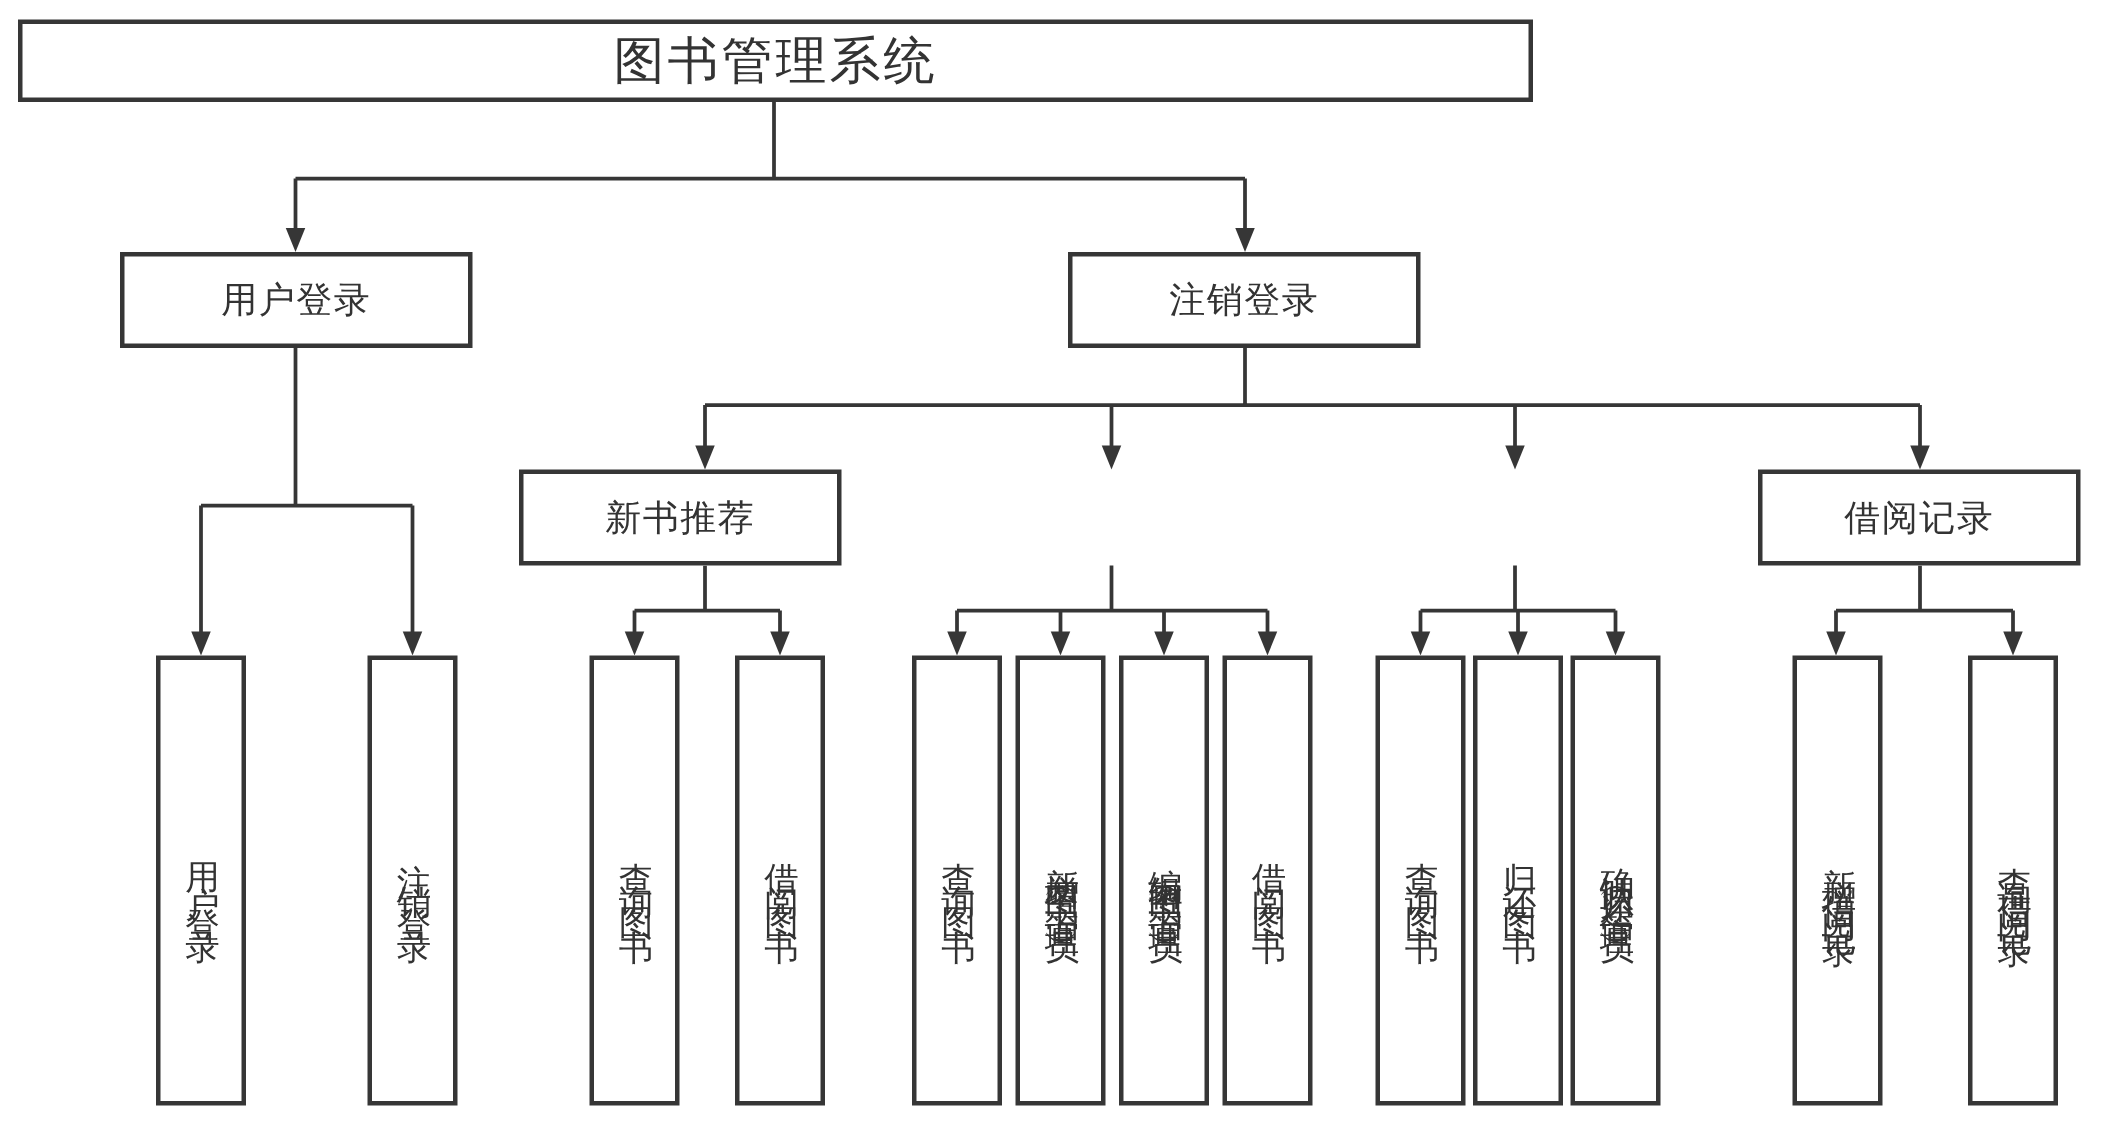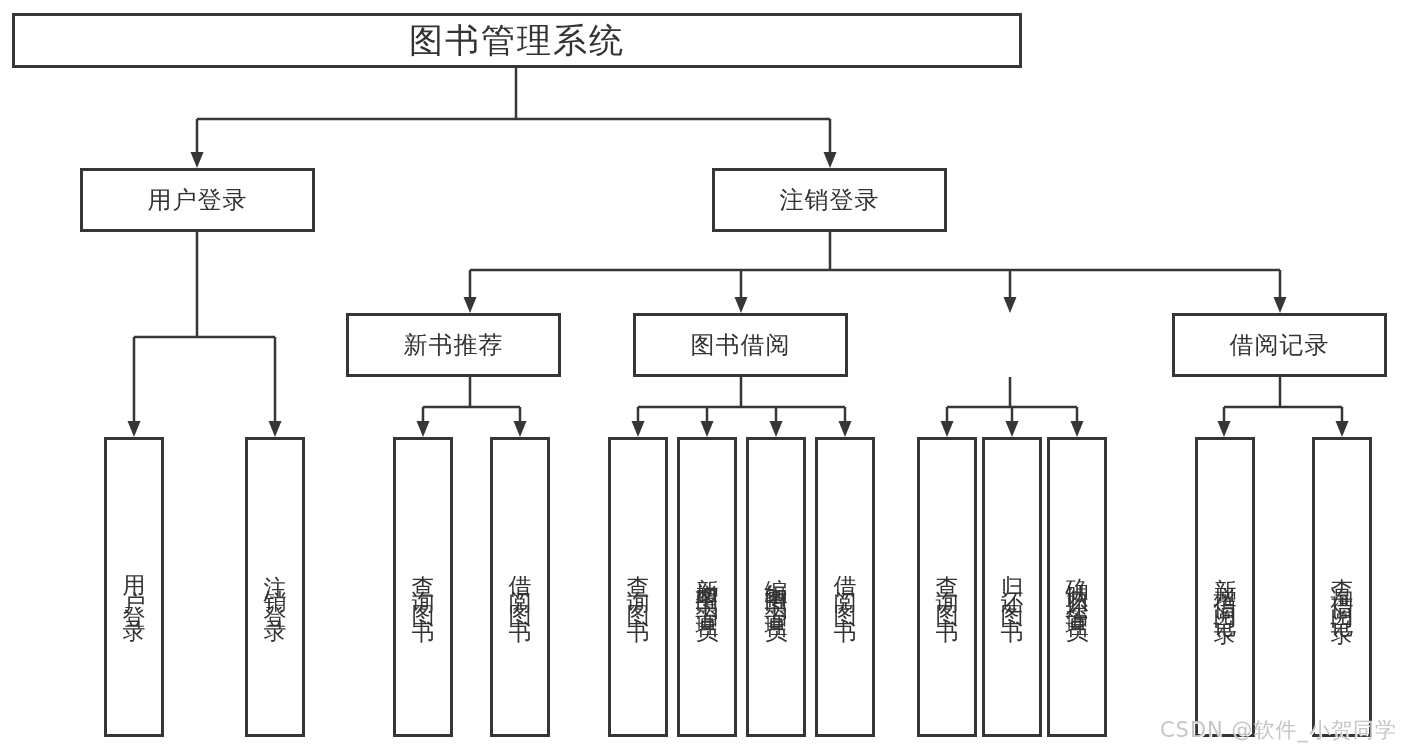--- a/index.html
+++ b/index.html
@@ -99,21 +99,20 @@
       <path d="M1342 437 l-6.5 -16 h13 z"></path>
     </g>
   </svg>
 
   <div class="box root-box" style="left:12px;top:13px;width:1010px;height:55px">图书管理系统</div>
 
   <div class="box h-box" style="left:80px;top:168px;width:235px;height:64px">用户登录</div>
   <div class="box h-box" style="left:712px;top:168px;width:235px;height:64px">注销登录</div>
 
   <div class="box h-box" style="left:346px;top:313px;width:215px;height:64px">新书推荐</div>
-  <div class="box h-box" style="left:633px;top:313px;width:215px;height:64px">图书借阅</div>
   <div class="box h-box" style="left:1172px;top:313px;width:215px;height:64px">借阅记录</div>
 
   <div class="box leaf" style="left:104px">
     <span class="sp4">用户登录</span>
   </div>
   <div class="box leaf" style="left:245px">
     <span class="sp4">注销登录</span>
   </div>
 
   <div class="box leaf" style="left:393px">
@@ -146,15 +145,14 @@
     <span class="sp9">确认归还（管理员）</span>
   </div>
 
   <div class="box leaf" style="left:1195px">
     <span class="sp6">新增借阅记录</span>
   </div>
   <div class="box leaf" style="left:1312px">
     <span class="sp6">查询借阅记录</span>
   </div>
 
-  <div class="watermark">CSDN @软件_小贺同学</div>
 
 </div>
 
 </body></html>

